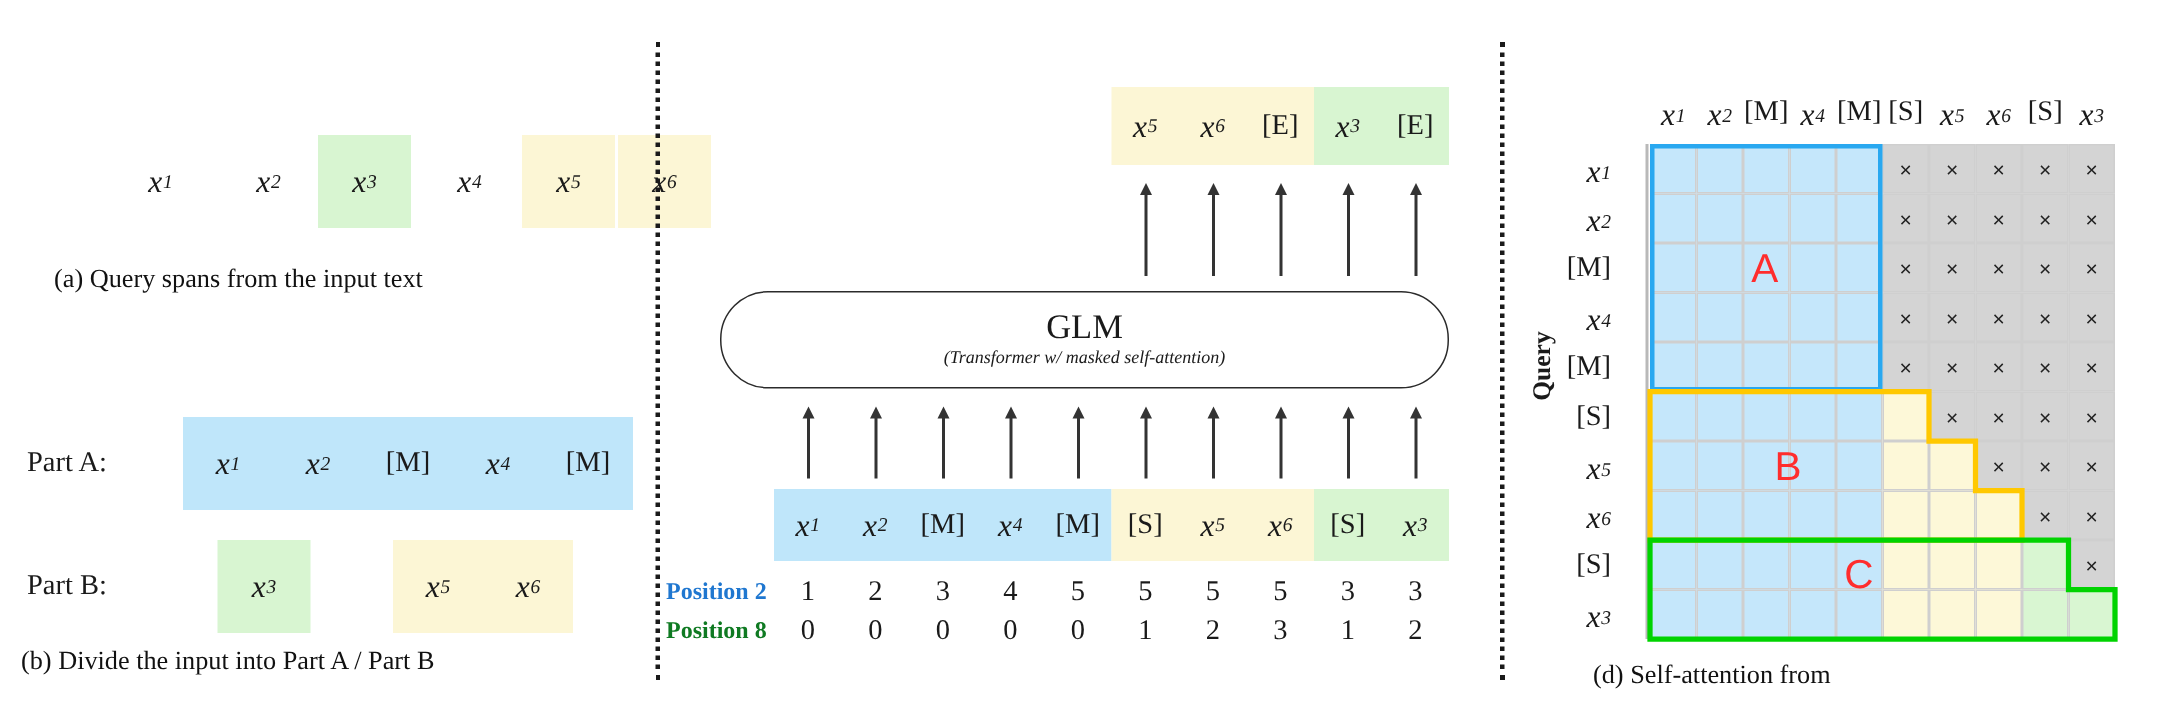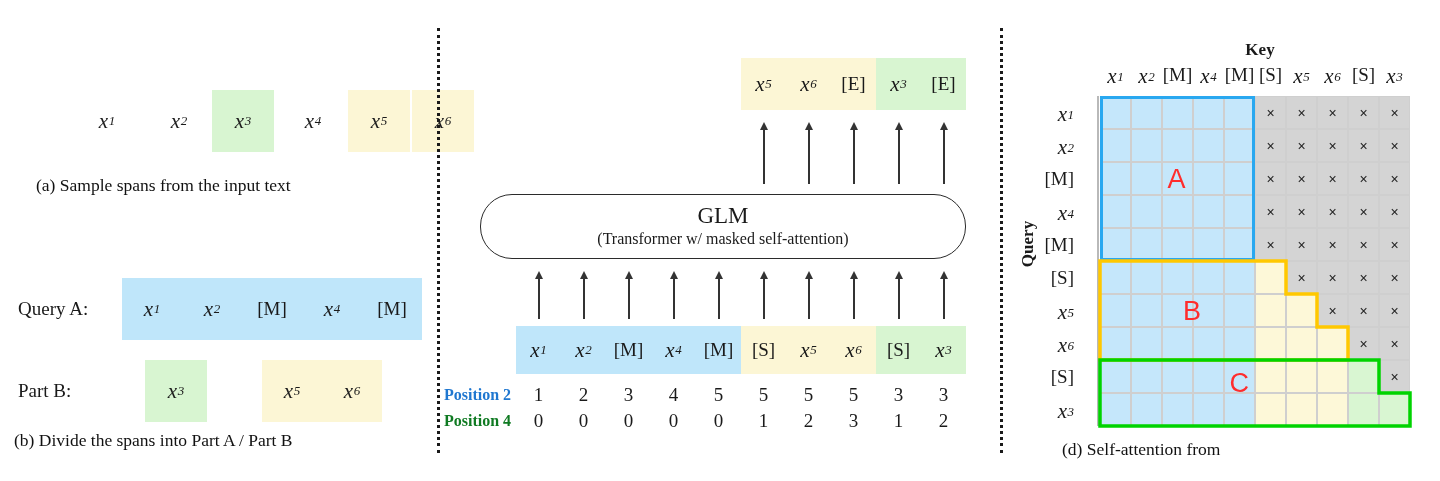--- a/index.html
+++ b/index.html
@@ -51,21 +51,21 @@
     position:absolute;left:1.5px;top:0;width:0;height:0;
     border-left:4.5px solid transparent;border-right:4.5px solid transparent;
     border-bottom:8px solid #333;
   }
   #glm-box{
     position:absolute;left:36px;top:160px;width:484px;height:63px;
     border:1.6px solid #2b2b2b;border-radius:32px;background:#fff;
     display:flex;flex-direction:column;align-items:center;justify-content:center;
   }
   #glm-title{font-size:23px;line-height:1.05;}
-  #glm-sub{font-size:16px;line-height:1.35;}
+  #glm-sub{font-size:12px;line-height:1.35;font-style:italic;}
   .c-in-group{position:absolute;top:292px;height:48px;display:flex;align-items:center;}
   .c-in-cell{width:45px;height:48px;display:flex;align-items:center;justify-content:center;}
   .pos-label{position:absolute;font-weight:bold;font-size:16px;
              font-family:"Liberation Serif","DejaVu Serif",serif;}
   .pos-num{position:absolute;font-size:19px;text-align:center;width:45px;}
   #cap-c{position:absolute;left:50px;top:415px;}
 
   
   #panel-d{left:1006px;top:34px;width:434px;height:440px;}
   #key-title{position:absolute;left:94px;top:6px;width:320px;text-align:center;
@@ -112,43 +112,43 @@
       <div class="a-cell" style="left: 282px; width: 62px;">
         <span class="tok">x<span class="sub">4</span></span>
       </div>
       <div class="a-cell hl-yellow" style="left: 348px; width: 62px;">
         <span class="tok">x<span class="sub">5</span></span>
       </div>
       <div class="a-cell hl-yellow" style="left: 412px; width: 62px;">
         <span class="tok">x<span class="sub">6</span></span>
       </div>
     </div>
-  <div class="caption" id="cap-a">(a)  Sample spans from the input text</div>
+  <div class="caption" id="cap-a">(a)  Query spans from the input text</div>
 </div>
 
 <div class="divider" id="div1" style="left:437px;"></div>
 
 <div class="panel" id="panel-b">
-  <div class="b-label" id="b-lab-a" style="left:18px;top:28px;">Query A:</div>
+  <div class="b-label" id="b-lab-a" style="left:18px;top:28px;">Part A:</div>
   <div class="b-strip hl-blue" id="b-strip-a" style="left:122px;top:8px;height:62px;">
       <div style="width: 60px; text-align: center;"><span class="tok">x<span class="sub">1</span></span></div>
       <div style="width: 60px; text-align: center;"><span class="tok">x<span class="sub">2</span></span></div>
       <div style="width: 60px; text-align: center;"><span class="tok bracket">[M]</span></div>
       <div style="width: 60px; text-align: center;"><span class="tok">x<span class="sub">4</span></span></div>
       <div style="width: 60px; text-align: center;"><span class="tok bracket">[M]</span></div>
     </div>
   <div class="b-label" id="b-lab-b" style="left:18px;top:110px;">Part B:</div>
   <div class="b-strip hl-green" id="b-strip-b1" style="left:145px;top:90px;height:62px;">
       <div style="width: 62px; text-align: center;"><span class="tok">x<span class="sub">3</span></span></div>
     </div>
   <div class="b-strip hl-yellow" id="b-strip-b2" style="left:262px;top:90px;height:62px;">
       <div style="width: 60px; text-align: center;"><span class="tok">x<span class="sub">5</span></span></div>
       <div style="width: 60px; text-align: center;"><span class="tok">x<span class="sub">6</span></span></div>
     </div>
-  <div class="caption" id="cap-b">(b)  Divide the spans into Part A / Part B</div>
+  <div class="caption" id="cap-b">(b)  Divide the input into Part A / Part B</div>
 </div>
 
 <div class="divider" id="div2" style="left:1000px;"></div>
 
 <div class="panel" id="panel-c">
   <div id="c-out-wrap">
       <div class="c-out-group hl-yellow" style="left: 297px; width: 135px;">
         <div class="c-out-cell">
           <span class="tok">x<span class="sub">5</span></span>
         </div>
@@ -271,21 +271,21 @@
         <div class="c-in-cell">
           <span class="tok bracket">[S]</span>
         </div>
         <div class="c-in-cell">
           <span class="tok">x<span class="sub">3</span></span>
         </div>
       </div>
     </div>
 
   <div class="pos-label" id="pos1-lab" style="left: 0px; top: 352px; color: rgb(31, 119, 208);">Position 2</div>
-  <div class="pos-label" id="pos2-lab" style="left: 0px; top: 378px; color: rgb(15, 122, 34);">Position 4</div>
+  <div class="pos-label" id="pos2-lab" style="left: 0px; top: 378px; color: rgb(15, 122, 34);">Position 8</div>
   <div id="pos1-row">
       <div class="pos-num" style="left: 72px; top: 350px; color: rgb(26, 26, 26);">1</div>
       <div class="pos-num" style="left: 117px; top: 350px; color: rgb(26, 26, 26);">2</div>
       <div class="pos-num" style="left: 162px; top: 350px; color: rgb(26, 26, 26);">3</div>
       <div class="pos-num" style="left: 207px; top: 350px; color: rgb(26, 26, 26);">4</div>
       <div class="pos-num" style="left: 252px; top: 350px; color: rgb(26, 26, 26);">5</div>
       <div class="pos-num" style="left: 297px; top: 350px; color: rgb(26, 26, 26);">5</div>
       <div class="pos-num" style="left: 342px; top: 350px; color: rgb(26, 26, 26);">5</div>
       <div class="pos-num" style="left: 387px; top: 350px; color: rgb(26, 26, 26);">5</div>
       <div class="pos-num" style="left: 432px; top: 350px; color: rgb(26, 26, 26);">3</div>
@@ -300,21 +300,20 @@
       <div class="pos-num" style="left: 297px; top: 376px; color: rgb(26, 26, 26);">1</div>
       <div class="pos-num" style="left: 342px; top: 376px; color: rgb(26, 26, 26);">2</div>
       <div class="pos-num" style="left: 387px; top: 376px; color: rgb(26, 26, 26);">3</div>
       <div class="pos-num" style="left: 432px; top: 376px; color: rgb(26, 26, 26);">1</div>
       <div class="pos-num" style="left: 477px; top: 376px; color: rgb(26, 26, 26);">2</div>
     </div>
 
 </div>
 
 <div class="panel" id="panel-d">
-  <div id="key-title">Key</div>
   <div id="query-title">Query</div>
   <div id="key-heads">
       <div class="key-head" style="left: 94px;"><span class="tok">x<span class="sub">1</span></span></div>
       <div class="key-head" style="left: 125px;"><span class="tok">x<span class="sub">2</span></span></div>
       <div class="key-head" style="left: 156px;"><span class="tok bracket">[M]</span></div>
       <div class="key-head" style="left: 187px;"><span class="tok">x<span class="sub">4</span></span></div>
       <div class="key-head" style="left: 218px;"><span class="tok bracket">[M]</span></div>
       <div class="key-head" style="left: 249px;"><span class="tok bracket">[S]</span></div>
       <div class="key-head" style="left: 280px;"><span class="tok">x<span class="sub">5</span></span></div>
       <div class="key-head" style="left: 311px;"><span class="tok">x<span class="sub">6</span></span></div>

